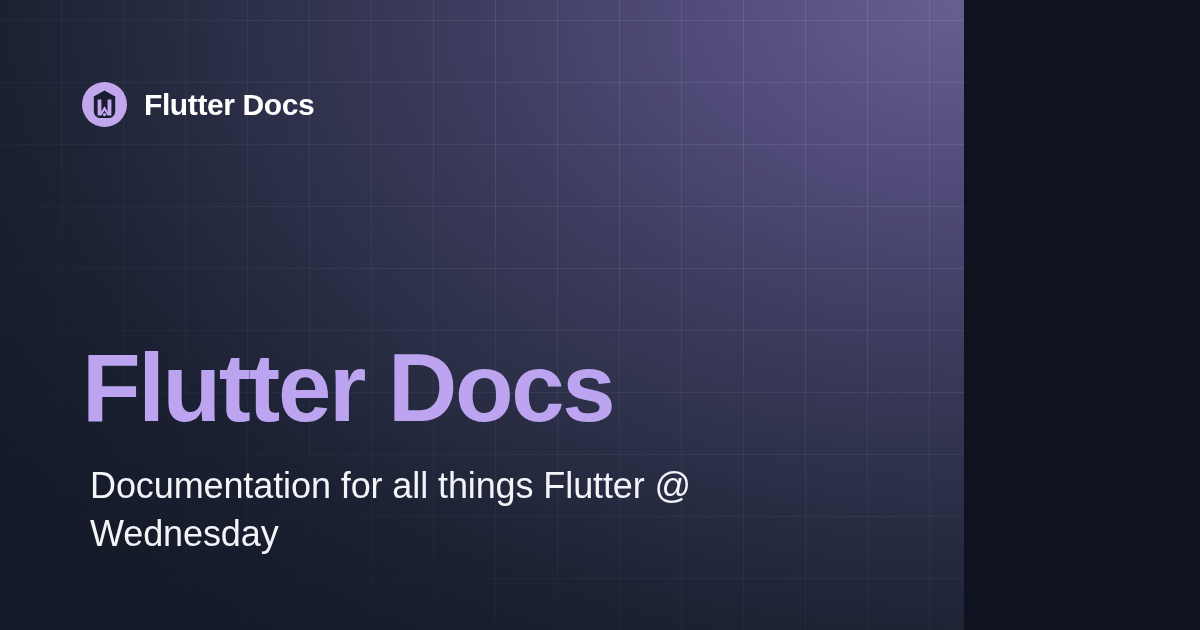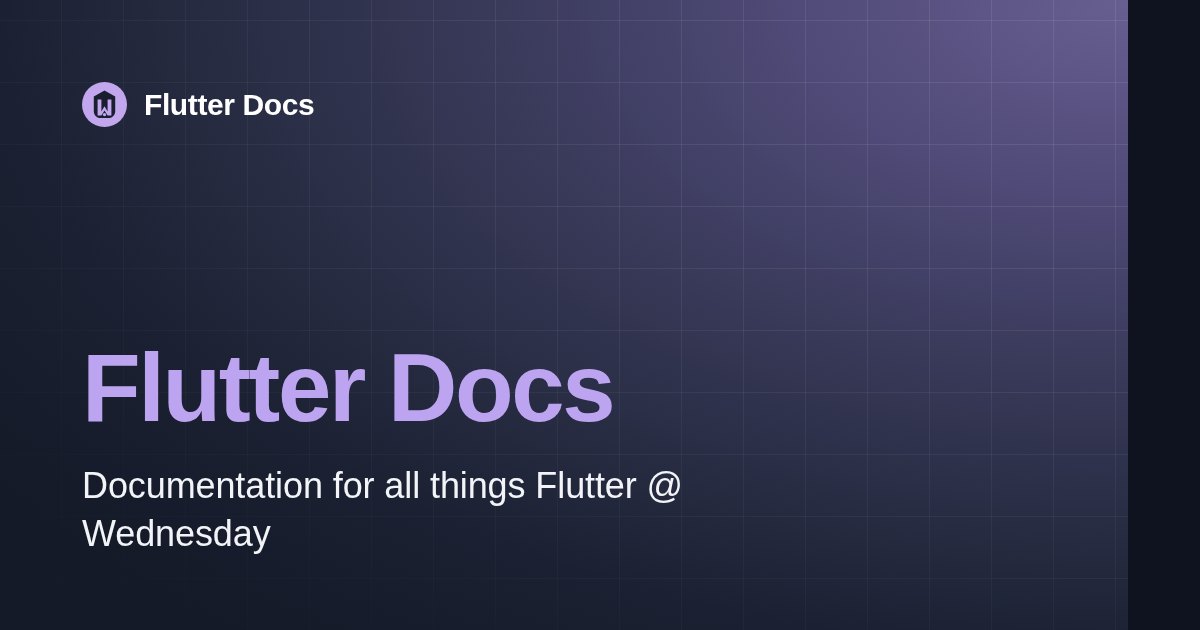--- a/index.html
+++ b/index.html
@@ -8,21 +8,21 @@
     background: #0f1320;
   }
   body {
     font-family: "Liberation Sans", sans-serif;
     -webkit-font-smoothing: antialiased;
   }
 
   
   .og-card {
     position: relative;
-    width: 1128px;
+    width: 964px;
     height: 630px;
     overflow: hidden;
     box-sizing: border-box;
     background: #6d28d9;
   }
 
   
   .bg-gradient {
     position: absolute;
     inset: 0;
@@ -103,21 +103,21 @@
   .headline {
     font-size: 96px;
     font-weight: bold;
     color: #bca4f0;
     line-height: 1.0;
     letter-spacing: -2.4px;
     margin: 0;
     white-space: nowrap;
   }
   .subhead {
-    margin: 26px 0 0 0;
+    margin: 26px 0 0 8px;
     font-size: 36px;
     font-weight: normal;
     color: #f2f4f8;
     line-height: 1.32;
     letter-spacing: -0.1px;
   }
 </style>
 </head>
 <body>
 

